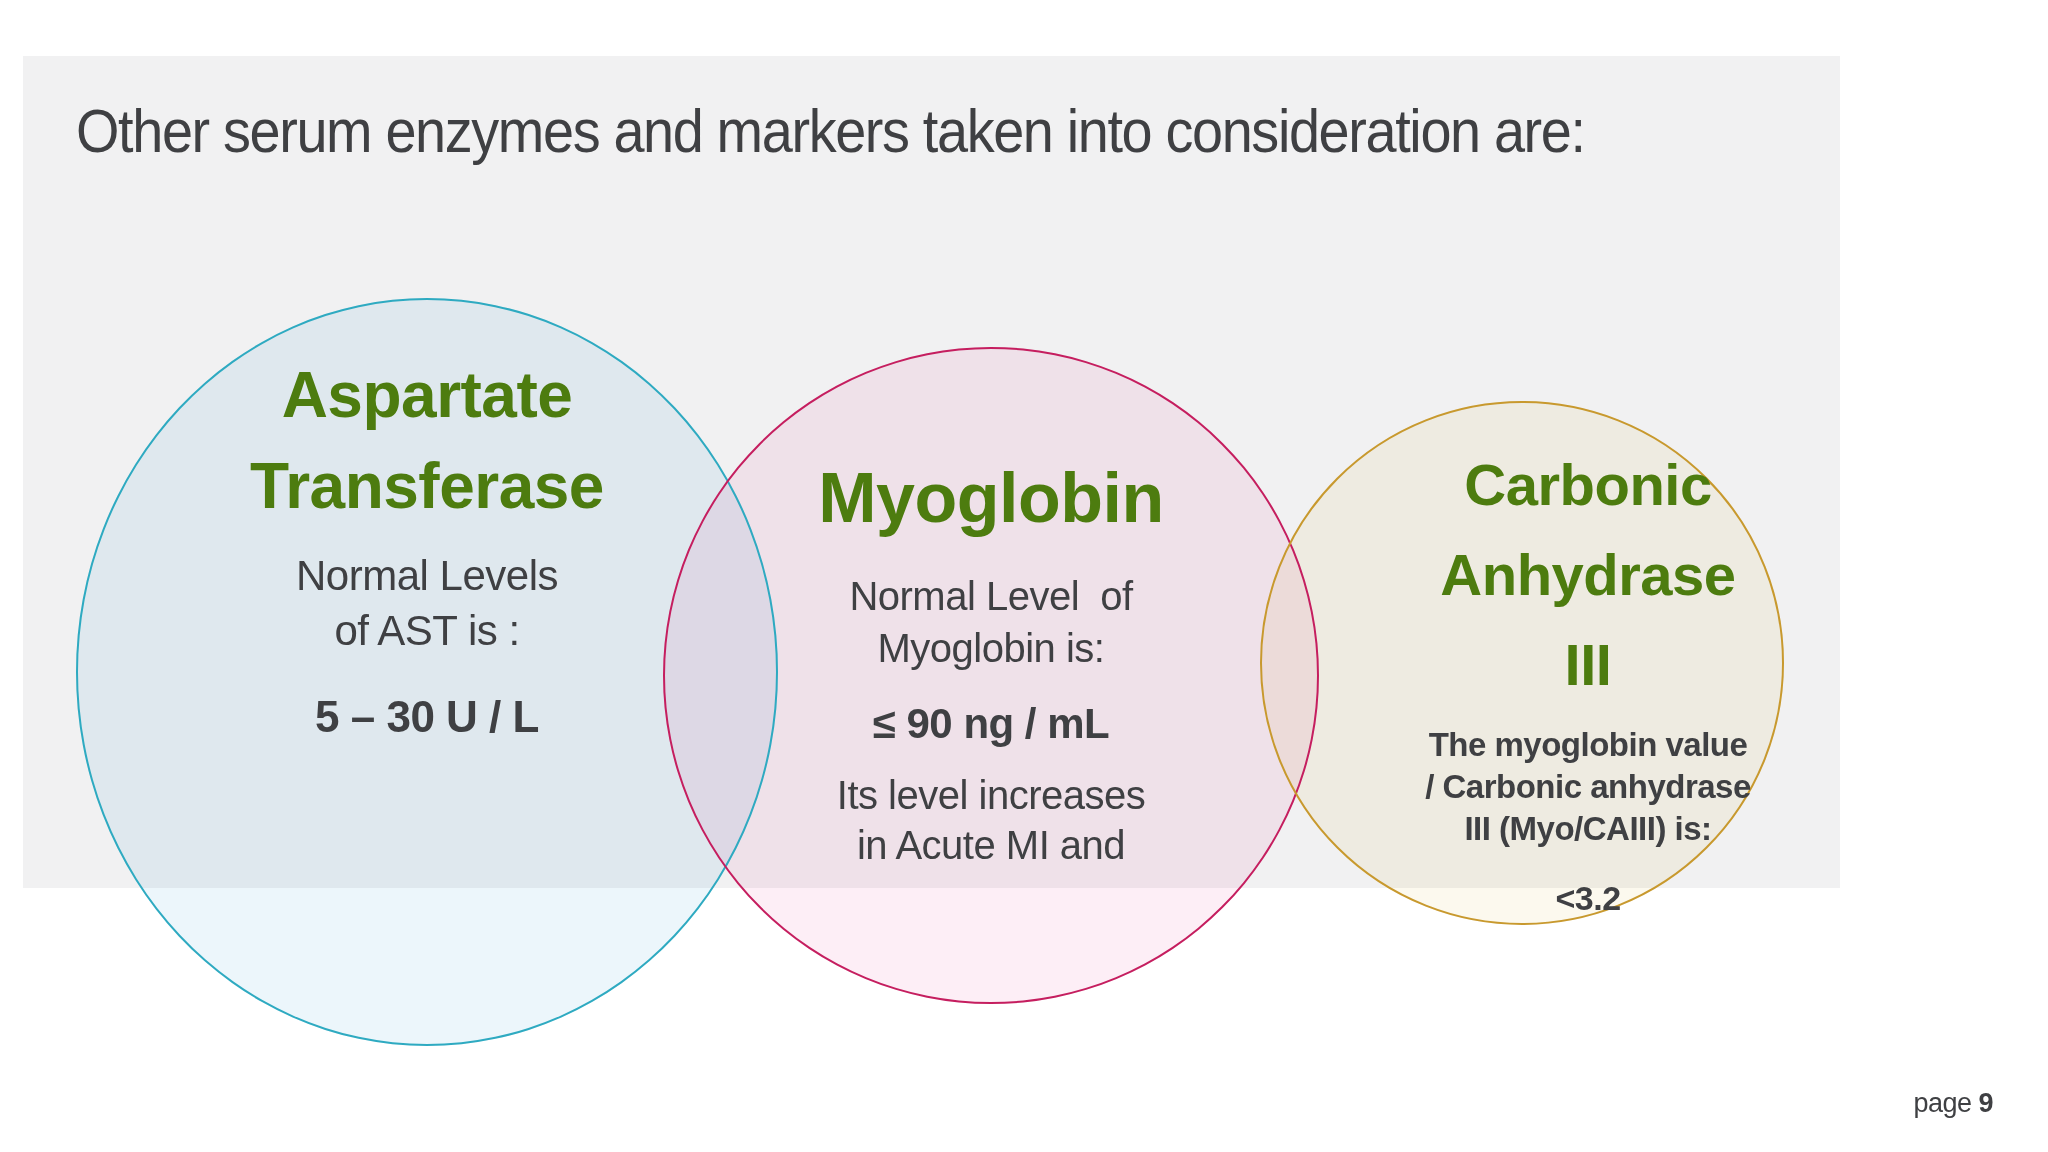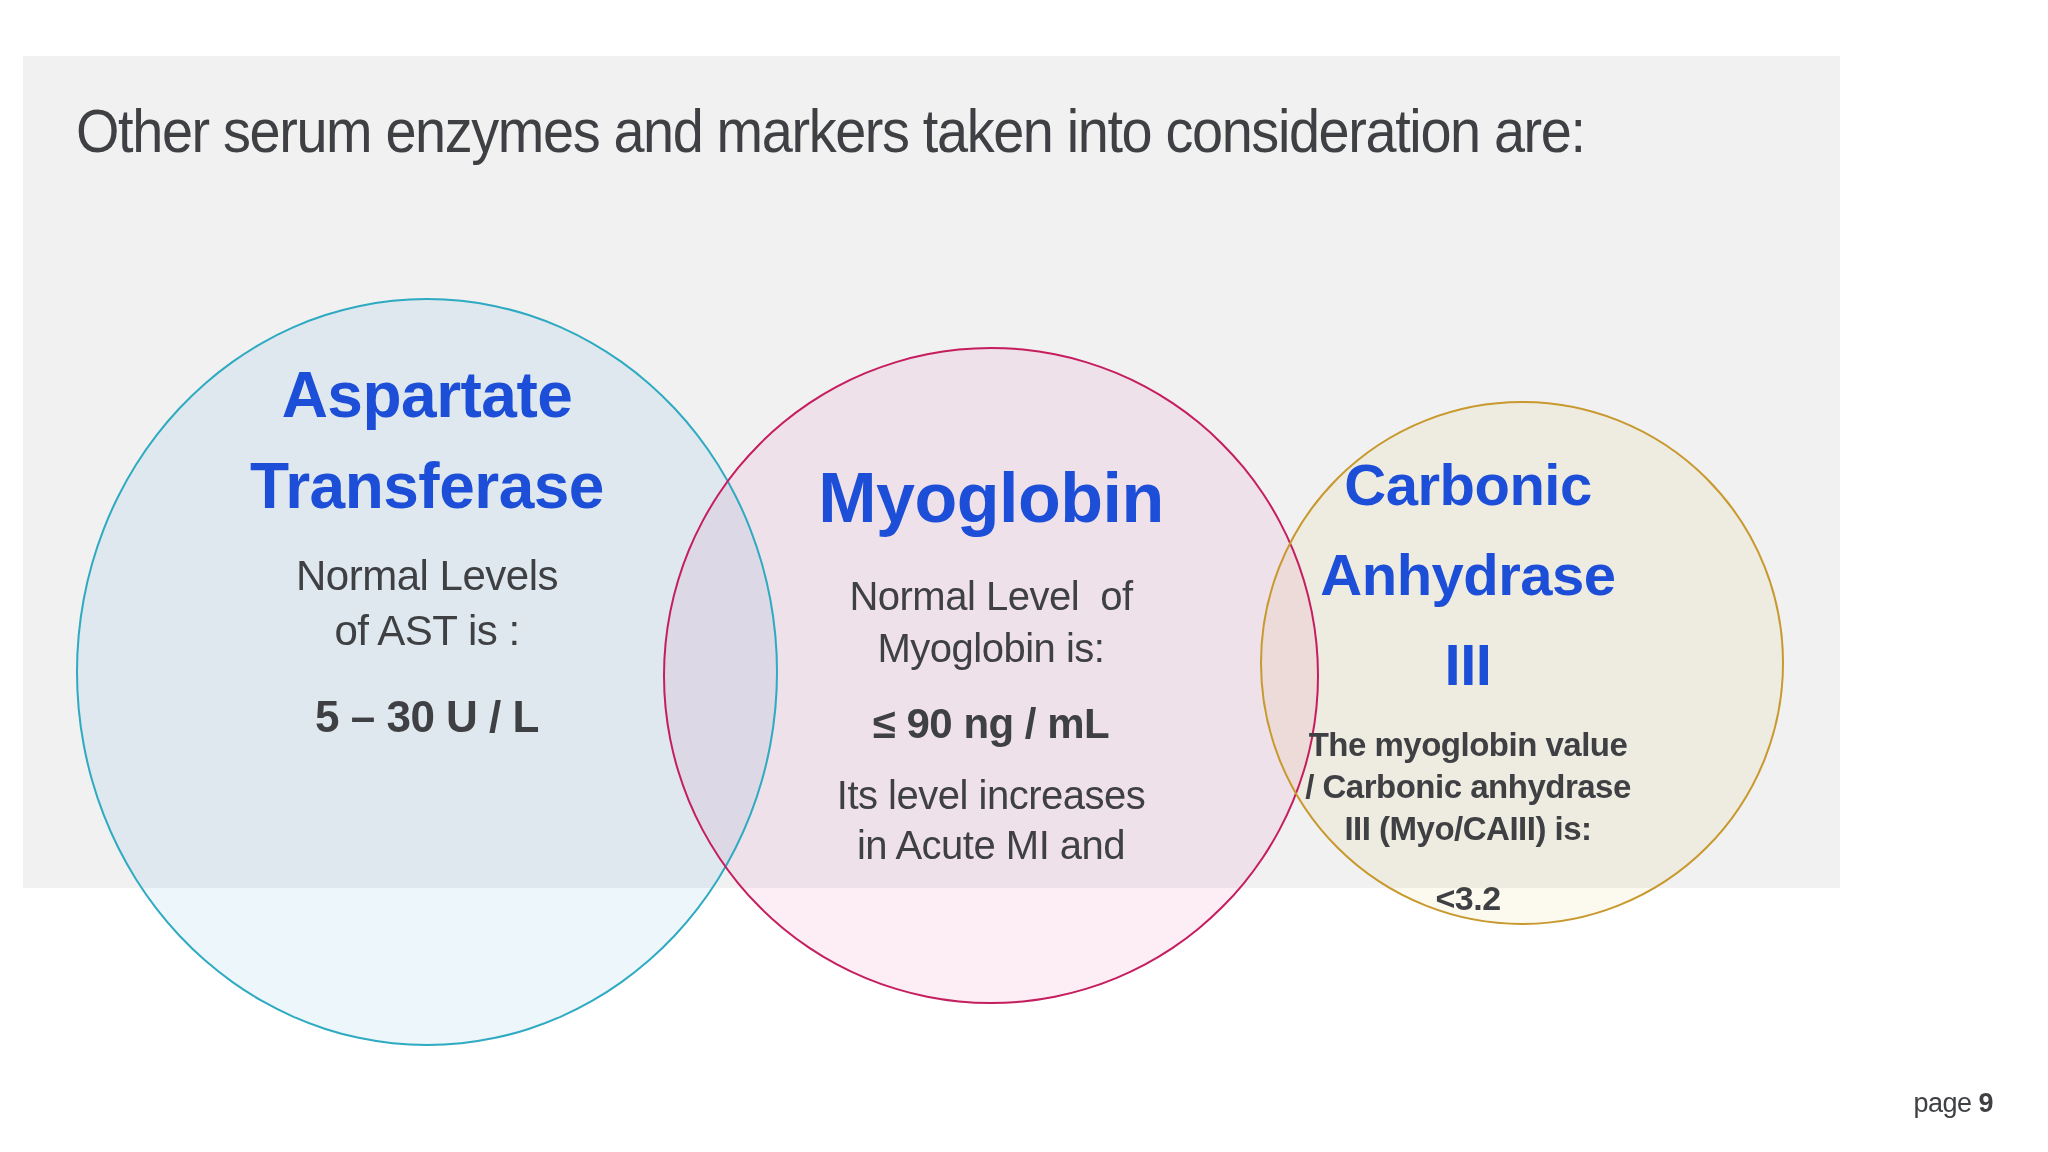--- a/index.html
+++ b/index.html
@@ -28,23 +28,23 @@
   .c3{left:1237px;top:345px;width:524px;height:524px;}
   .fill.c1{background:var(--fill-teal,#ecf6fb);}
   .fill.c2{background:var(--fill-pink,#fdeef6);}
   .fill.c3{background:var(--fill-cream,#fcf9ee);}
   .ring.c1{border:2.5px solid var(--teal,#2eaac1);}
   .ring.c2{border:2.5px solid var(--crimson,#c51e5f);}
   .ring.c3{border:2.5px solid var(--gold,#c8992e);}
   .tgroup{position:absolute;text-align:center;letter-spacing:-.5px;}
   .t1{left:64px;top:294px;width:680px;}
   .t2{left:648px;top:396px;width:640px;}
-  .t3{left:1165px;top:384px;width:560px;}
+  .t3{left:1285px;top:384px;width:560px;}
   .line{display:block;white-space:pre-wrap;}
-  .h-line{font-weight:700;color:#1d4ed8;}
+  .h-line{font-weight:700;color:#4d7c0f;}
   .t1 .h-line{font-size:64px;line-height:91px;}
   .t2 .h-line{font-size:70px;line-height:92px;}
   .t3 .h-line{font-size:58px;line-height:90px;}
   .para .line{font-size:42px;line-height:55px;}
   .t2 .para .line{font-size:40px;line-height:52px;}
   .t3 .para .line{font-size:33px;line-height:42px;}
   .value .line{font-weight:700;text-align:center;}
   .t1 .value .line{font-size:44px;line-height:58px;}
   .t2 .value .line{font-size:42px;line-height:56px;}
   .t3 .value .line{font-size:34px;line-height:44px;}

